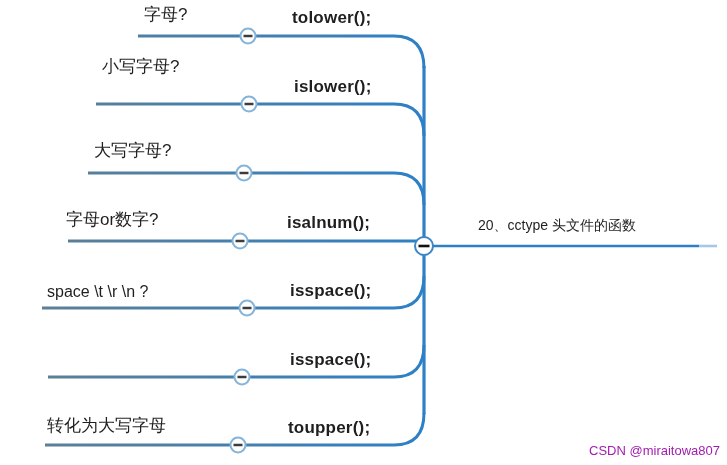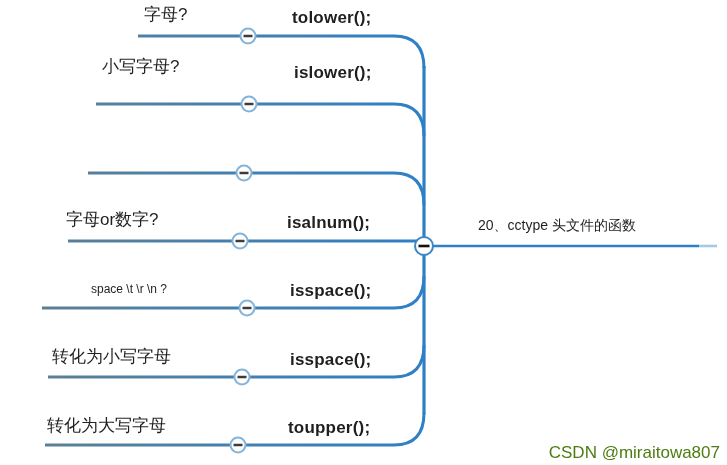--- a/index.html
+++ b/index.html
@@ -18,22 +18,22 @@
     line-height:1.2;
     white-space:nowrap;
     cursor:default;
   }
   .topic-cn{font-weight:400;}
   .topic-fn{font-weight:700;letter-spacing:0.2px;}
   .root-title{font-size:14px;font-weight:400;}
   .watermark{
     position:absolute;
     right:7px;top:443px;
-    font-size:17px;
-    color:#4d7c0f;
+    font-size:13px;
+    color:#a21caf;
     white-space:nowrap;
   }
 </style>
 </head>
 <body>
 
 <div id="stage">
 
   <svg id="wires" width="727" height="465" viewBox="0 0 727 465">
     <defs>
@@ -87,27 +87,27 @@
     </g>
 
     <g>
       <circle cx="424" cy="246" r="9" fill="#ffffff" stroke="#3e86c4" stroke-width="2"></circle>
       <line x1="418.5" y1="246" x2="429.5" y2="246" stroke="#111111" stroke-width="2.6"></line>
     </g>
   </svg>
 
   <div class="node-label topic-cn" style="left:144px;top:5px;">字母?</div>
   <div class="node-label topic-cn" style="left:102px;top:57px;">小写字母?</div>
+  <div class="node-label topic-cn" style="left:94px;top:141px;">大写字母?</div>
   <div class="node-label topic-cn" style="left:66px;top:210px;">字母or数字?</div>
-  <div class="node-label topic-cn" style="left:47px;top:282px;font-size:12px;margin-left:44px;">space \t \r \n ?</div>
-  <div class="node-label topic-cn" style="left:52px;top:347px;">转化为小写字母</div>
+  <div class="node-label topic-cn" style="left:47px;top:282px;font-size:16px;">space \t \r \n ?</div>
   <div class="node-label topic-cn" style="left:47px;top:416px;">转化为大写字母</div>
 
   <div class="node-label topic-fn" style="left:292px;top:8px;">tolower();</div>
-  <div class="node-label topic-fn" style="left:294px;top:63px;">islower();</div>
+  <div class="node-label topic-fn" style="left:294px;top:77px;">islower();</div>
   <div class="node-label topic-fn" style="left:287px;top:213px;">isalnum();</div>
   <div class="node-label topic-fn" style="left:290px;top:281px;">isspace();</div>
   <div class="node-label topic-fn" style="left:290px;top:350px;">isspace();</div>
   <div class="node-label topic-fn" style="left:280px;top:418px;margin-left:8px;">toupper();</div>
 
   <div class="node-label root-title" style="left:478px;top:217px;">20、cctype 头文件的函数</div>
 
   <div class="watermark">CSDN @miraitowa807</div>
 
 </div>

